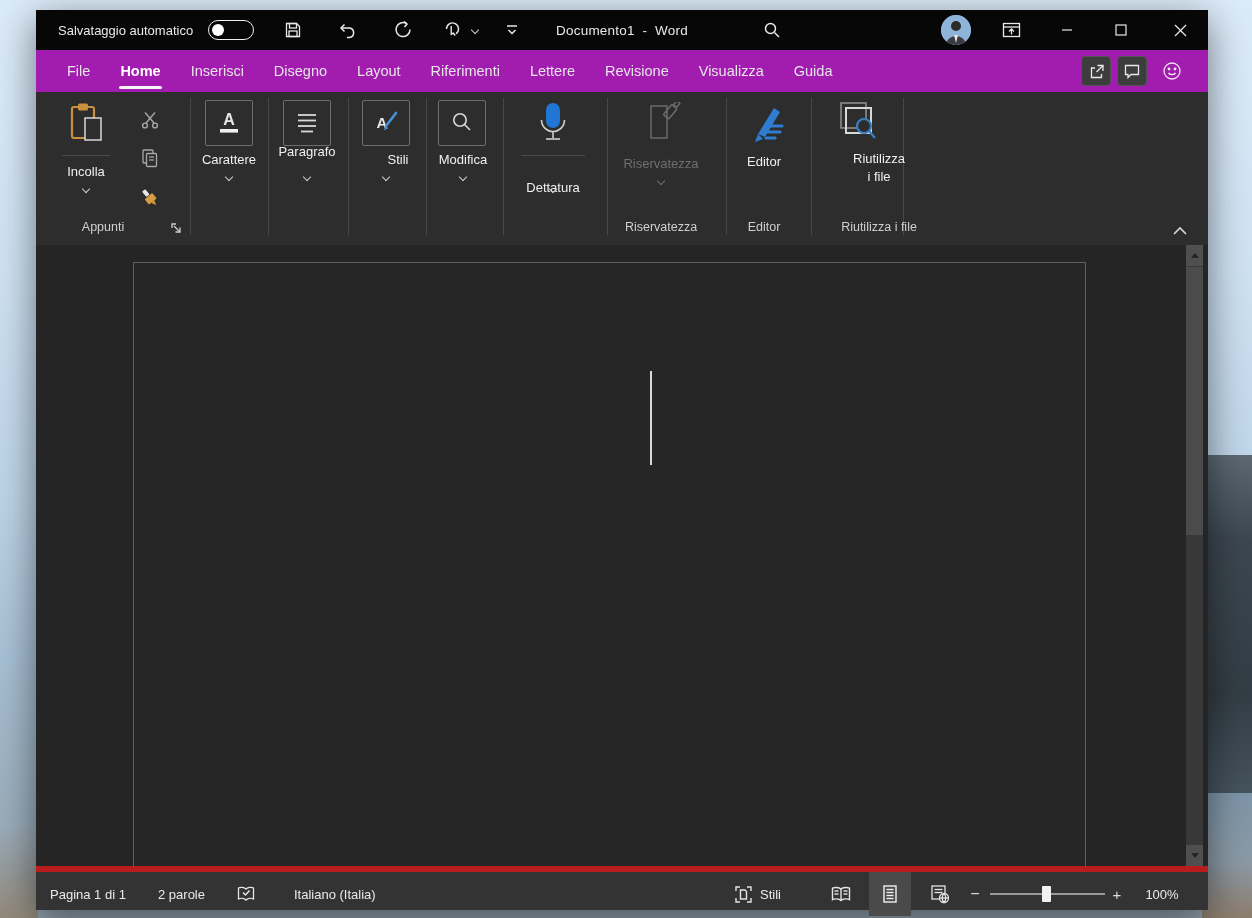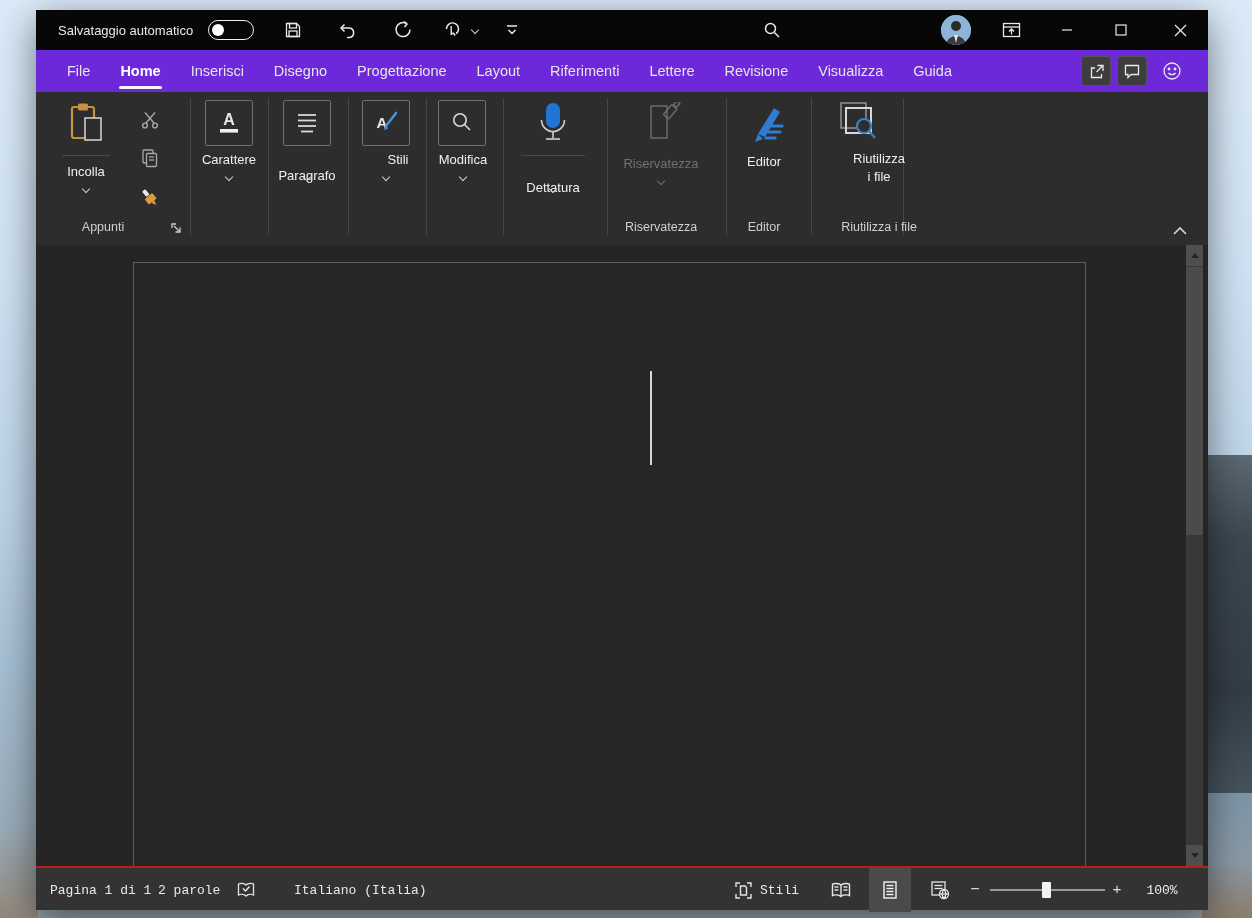--- a/index.html
+++ b/index.html
@@ -31,21 +31,21 @@
   .qat-overflow { left:458px; }
   .doc-title { left:50%; transform:translateX(-50%); font-size:13.5px; letter-spacing:.2px; white-space:pre; }
   .tb-search { left:718px; width:36px; justify-content:center; }
   .avatar { position:absolute; left:905px; top:5px; width:30px; height:30px; border-radius:50%; overflow:hidden; background:#8fb4d9; }
   .tb-ribbonopts { left:955px; width:40px; justify-content:center; }
   .cap-min { left:1008px; width:46px; justify-content:center; }
   .cap-max { left:1062px; width:46px; justify-content:center; }
   .cap-close { left:1116px; width:56px; justify-content:center; }
 
   
-  .tabrow { position:relative; height:42px; background:#6d28d9; display:flex; align-items:stretch; padding-left:16px; }
+  .tabrow { position:relative; height:42px; background:#a21caf; display:flex; align-items:stretch; padding-left:16px; }
   .tab { position:relative; display:flex; align-items:center; padding:0 15px; font-size:14.5px; color:#e6e6e6; cursor:default; }
   .tab.active { color:#ffffff; font-weight:bold; }
   .tab.active::after { content:""; position:absolute; left:14px; right:14px; bottom:3px; height:3px; border-radius:2px; background:#f5f5f5; }
   .tabrow-btn { position:absolute; top:6px; width:30px; height:30px; border-radius:4px; background:#3d3d3d; border:1px solid #555;
     display:flex; align-items:center; justify-content:center; }
   .share-btn { left:1045px; } .comment-btn { left:1081px; }
   .smiley-btn { left:1121px; background:none; border:none; }
 
   
   .ribbon { position:relative; height:153px; background:#2d2d2d; font-size:13px; color:#f0f0f0; }
@@ -71,21 +71,21 @@
   .caret { position:absolute; left:516px; top:108px; width:1.5px; height:94px; background:#d9d9d9; }
 
   .scrollbar { position:absolute; left:1150px; top:0; width:17px; height:621px; background:#383838; }
   .sb-btn { position:absolute; left:0; width:17px; height:21px; background:#4f4f4f; display:flex; align-items:center; justify-content:center; }
   .sb-up { top:0; } .sb-down { bottom:0; }
   .sb-tri-up { width:0; height:0; border-left:4.5px solid transparent; border-right:4.5px solid transparent; border-bottom:5px solid #242424; }
   .sb-tri-down { width:0; height:0; border-left:4.5px solid transparent; border-right:4.5px solid transparent; border-top:5px solid #242424; }
   .sb-thumb { position:absolute; left:0; top:22px; width:17px; height:268px; background:#4b4b4b; }
 
   
-  .statusbar { position:relative; height:44px; background:#333333; color:#eaeaea; font-size:13px; border-top:2px solid #b91c1c;font-family:Liberation Mono, monospace; }
+  .statusbar { position:relative; height:44px; background:#333333; color:#eaeaea; font-size:13px; border-top:6px solid #b91c1c; }
   .sb-item { position:absolute; top:0; height:44px; display:flex; align-items:center; cursor:default; }
   .st-page { left:14px; } .st-words { left:122px; } .st-book { left:196px; width:28px; justify-content:center; }
   .st-lang { left:258px; }
   .st-focus { left:698px; gap:7px; }
   .st-read { left:790px; width:30px; justify-content:center; }
   .st-print { left:833px; width:42px; justify-content:center; background:#4a4a4a; }
   .st-web { left:888px; width:32px; justify-content:center; }
   .st-minus { left:930px; width:18px; justify-content:center; font-size:16px; color:#dedede; }
   .zoom-track { position:absolute; left:954px; top:21px; width:115px; height:2px; background:#9a9a9a; }
   .zoom-tick { position:absolute; left:1010px; top:18px; width:1.5px; height:8px; background:#9a9a9a; }
@@ -139,20 +139,21 @@
       <span class="abs tb-btn qat-touch-chev">
           <span class="chev"></span>
         </span>
       <span class="abs tb-btn qat-overflow">
         <svg width="14" height="12" viewBox="0 0 14 12" fill="none" stroke="#e9e9e9" stroke-width="1.5">
           <line x1="2" y1="2" x2="12" y2="2"></line>
             <path d="M3.5 6 L7 9.5 L10.5 6"></path>
         </svg>
       </span>
 
+      <span class="abs doc-title">Documento1  -  Word</span>
 
       <span class="abs tb-btn tb-search">
         <svg width="18" height="18" viewBox="0 0 18 18" fill="none" stroke="#e9e9e9" stroke-width="1.5">
           <circle cx="7.5" cy="7.5" r="5"></circle>
             <line x1="11.5" y1="11.5" x2="16" y2="16"></line>
         </svg>
       </span>
 
       <span class="avatar">
         <svg width="30" height="30" viewBox="0 0 30 30">
@@ -187,21 +188,20 @@
             <line x1="12" y1="1" x2="1" y2="12"></line>
           </svg>
       </span>
     </div>
 
     <div class="tabrow">
       <span class="tab">File</span>
       <span class="tab active">Home</span>
       <span class="tab">Inserisci</span>
       <span class="tab">Disegno</span>
-      <span class="tab">Progettazione</span>
       <span class="tab">Layout</span>
       <span class="tab">Riferimenti</span>
       <span class="tab">Lettere</span>
       <span class="tab">Revisione</span>
       <span class="tab">Visualizza</span>
       <span class="tab">Guida</span>
 
       <span class="tabrow-btn share-btn">
         <svg width="17" height="17" viewBox="0 0 17 17" fill="none" stroke="#e9e9e9" stroke-width="1.3">
           <path d="M7 5 H3.5 V14.5 H13.5 V11"></path>
@@ -291,21 +291,21 @@
       <span class="chev chev-abs" style="left:193px; top:82px;"></span>
 
       <span class="icon-box" style="left:247px">
         <svg width="26" height="24" viewBox="0 0 26 24" stroke="#d8d8d8" stroke-width="1.8">
           <line x1="4" y1="4" x2="22" y2="4"></line>
             <line x1="4" y1="9.5" x2="22" y2="9.5"></line>
           <line x1="4" y1="15" x2="22" y2="15"></line>
             <line x1="7" y1="20.5" x2="19" y2="20.5"></line>
         </svg>
       </span>
-      <span class="big-btn-label" style="left:271px; top:76px;">Paragrafo</span>
+      <span class="big-btn-label" style="left:271px; top:52px;">Paragrafo</span>
       <span class="chev chev-abs" style="left:271px; top:82px;"></span>
 
       <span class="icon-box" style="left:326px">
         <svg width="28" height="28" viewBox="0 0 28 28">
           <text x="10" y="19" text-anchor="middle" font-size="15" font-weight="bold" fill="#e8e8e8" font-family="Liberation Sans, sans-serif">A</text>
           <path d="M24 4 L14 17" stroke="#4a90d9" stroke-width="2.6" stroke-linecap="round"></path>
           <path d="M14 17 l-2.5 4.5 l4.8 -2.2 z" fill="#4a90d9"></path>
         </svg>
       </span>
       <span class="big-btn-label" style="left:350px; top:60px;margin-left:12px;">Stili</span>

